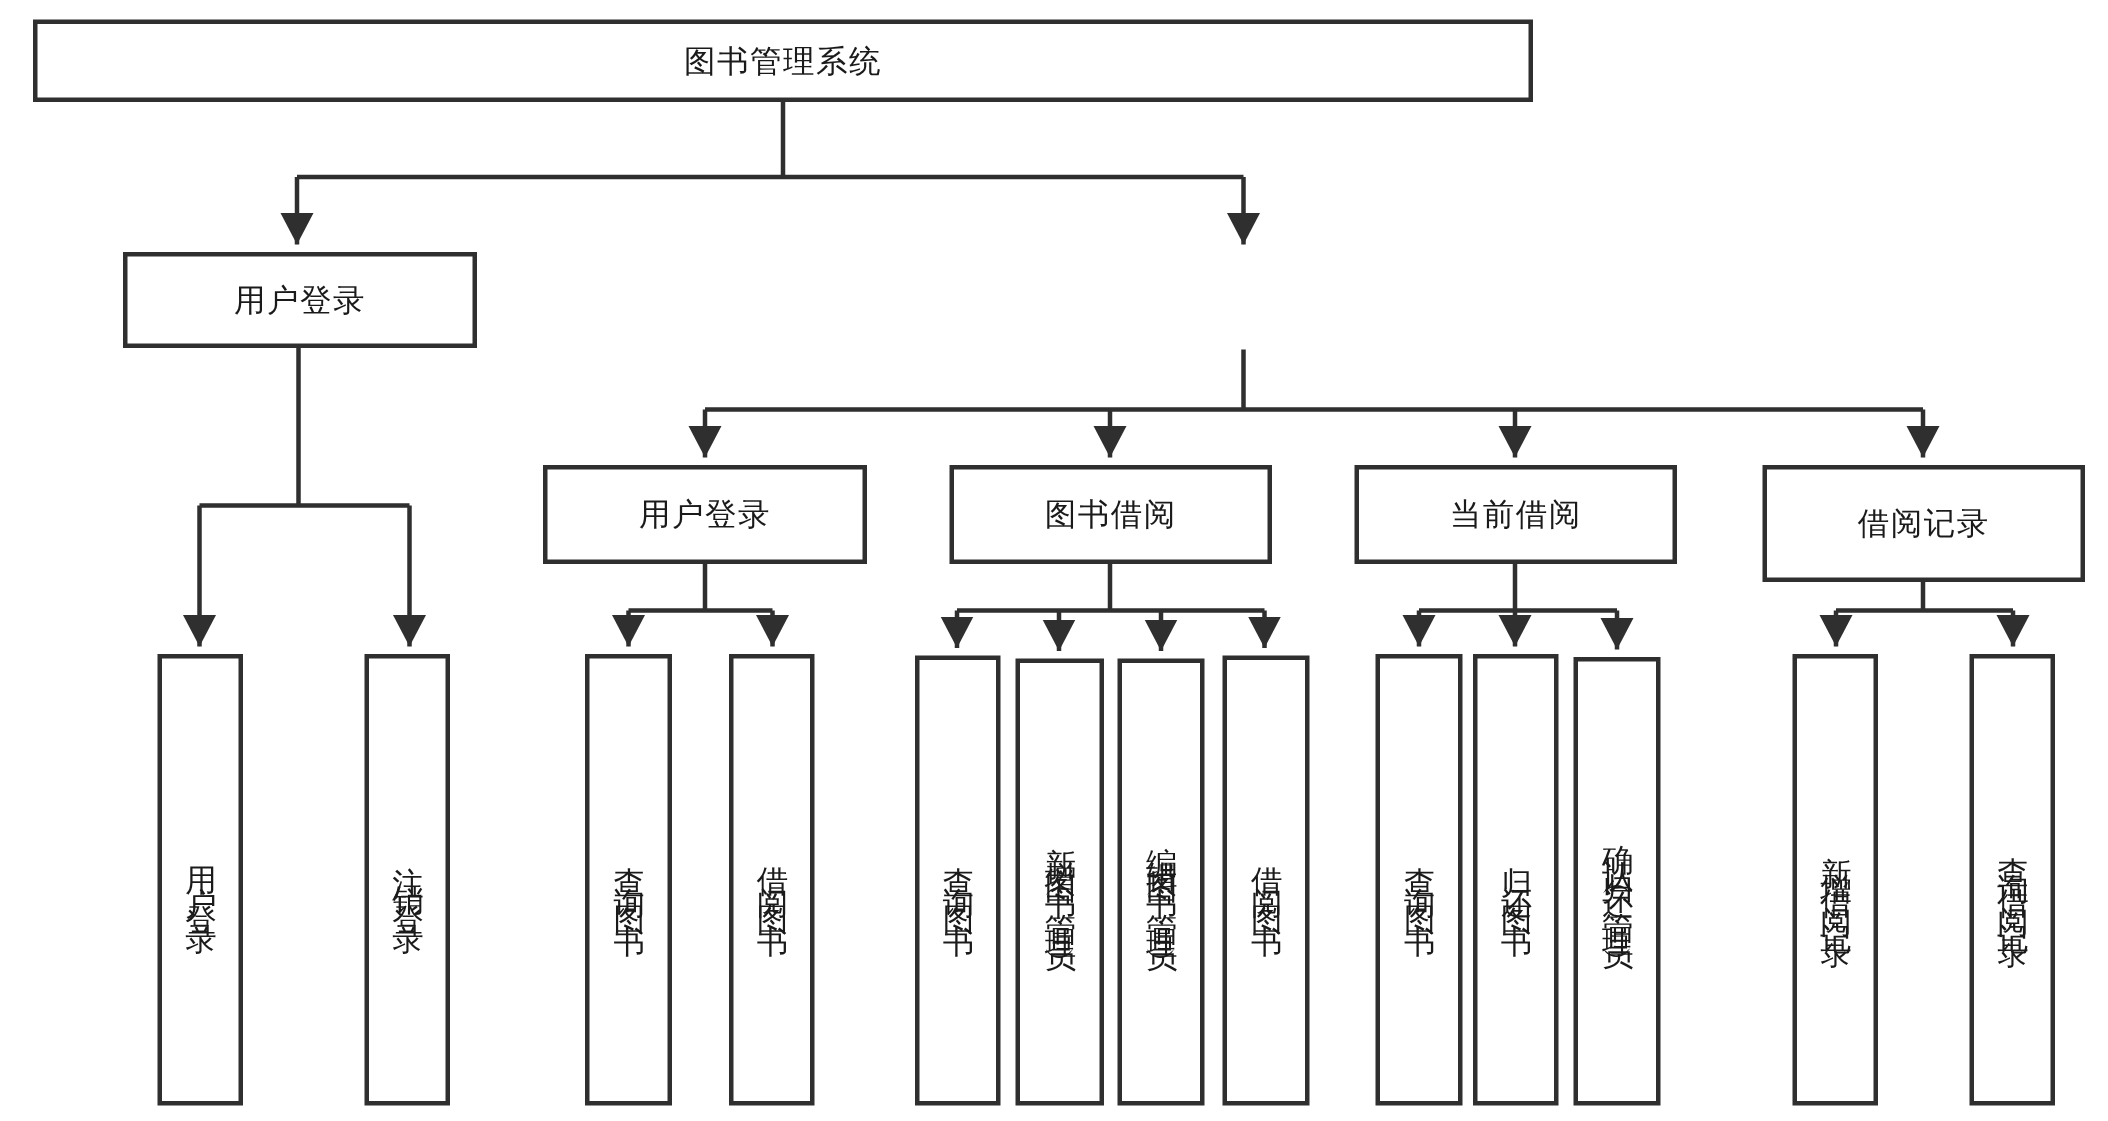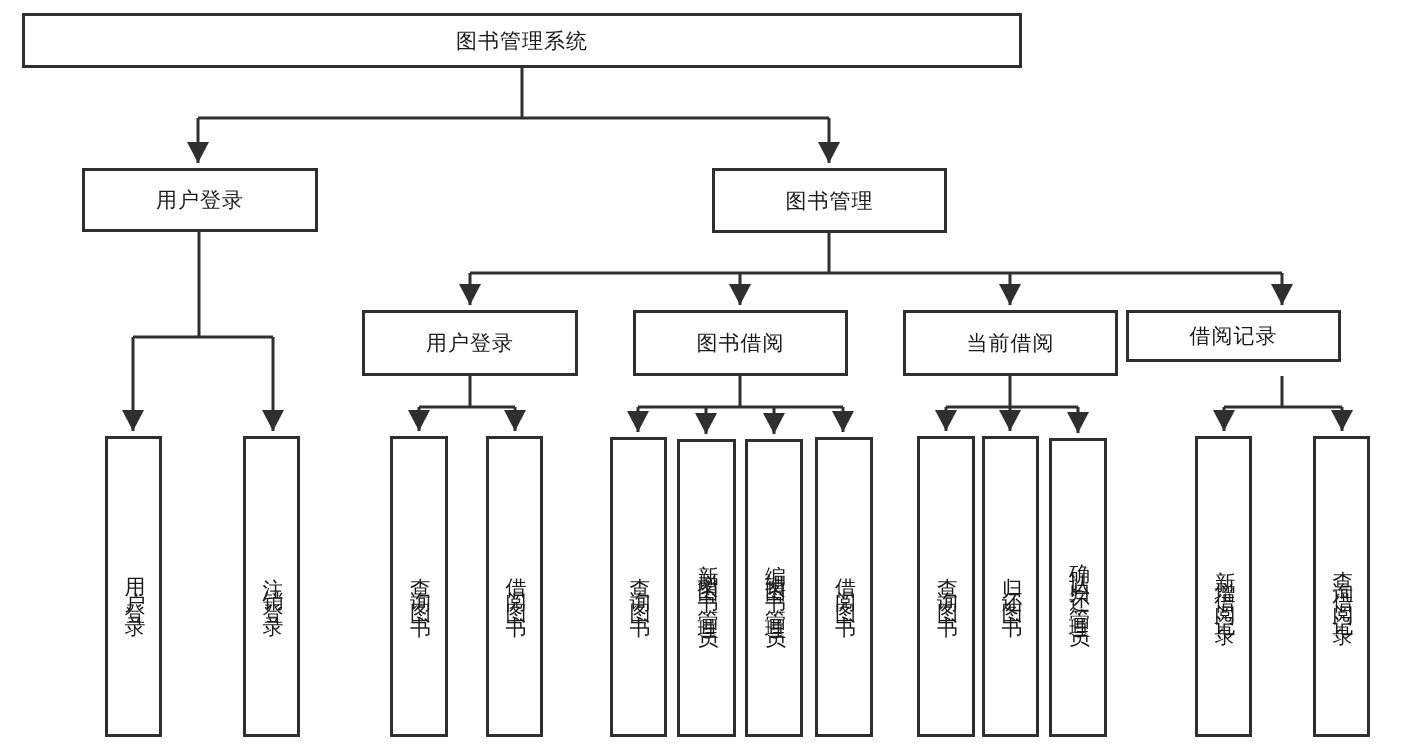--- a/index.html
+++ b/index.html
@@ -2,21 +2,21 @@
 <html style="--line: #2f2f2f; --border: #2f2f2f; --fill: #ffffff; --text: #1a1a1a; --wm: #a6a6a6; --bg: #ffffff;"><head>
 <meta charset="utf-8">
 <style>
   :root{
     --line:#2f2f2f; --border:#2f2f2f; --fill:#ffffff;
     --text:#1a1a1a; --wm:#a6a6a6; --bg:#ffffff;
   }
   html,body{margin:0;padding:0;background:var(--bg);}
   .stage{
     position:relative; width:1405px; height:747px; background:var(--bg);
-    font-family:Liberation Mono, monospace; color:var(--text); overflow:hidden;
+    font-family:Liberation Serif, serif; color:var(--text); overflow:hidden;
   }
   .wires{position:absolute; left:0; top:0; width:1405px; height:747px;}
   .wire{stroke:var(--line); stroke-width:3; fill:none;}
   .arrowfill{fill:var(--line);}
   .box{
     position:absolute; box-sizing:border-box; background:var(--fill);
     border:3px solid var(--border);
     display:flex; align-items:center; justify-content:center;
   }
   .hlabel{font-size:21px; letter-spacing:1px; white-space:nowrap;}
@@ -79,34 +79,31 @@
     <line class="wire" x1="1342" y1="407" x2="1342" y2="431" marker-end="url(#arrowhead)"></line>
   </svg>
 
   <div class="box" style="left:22px; top:13px; width:1000px; height:55px;">
     <span class="hlabel">图书管理系统</span>
   </div>
 
   <div class="box" style="left:82px; top:168px; width:236px; height:64px;">
     <span class="hlabel">用户登录</span>
   </div>
-  <div class="box" style="left:712px; top:168px; width:235px; height:65px;">
-    <span class="hlabel">图书管理</span>
-  </div>
 
   <div class="box" style="left:362px; top:310px; width:216px; height:66px;">
     <span class="hlabel">用户登录</span>
   </div>
   <div class="box" style="left:633px; top:310px; width:215px; height:66px;">
     <span class="hlabel">图书借阅</span>
   </div>
   <div class="box" style="left:903px; top:310px; width:215px; height:66px;">
     <span class="hlabel">当前借阅</span>
   </div>
-  <div class="box" style="left:1126px; top:310px; width:215px; height:52px;">
+  <div class="box" style="left:1175px; top:310px; width:215px; height:78px;">
     <span class="hlabel">借阅记录</span>
   </div>
 
   <div class="box leaf" style="left:105px; top:436px; width:57px; height:301px;">
     <span class="ls4">用户登录</span>
   </div>
   <div class="box leaf" style="left:243px; top:436px; width:57px; height:301px;">
     <span class="ls4">注销登录</span>
   </div>
 

